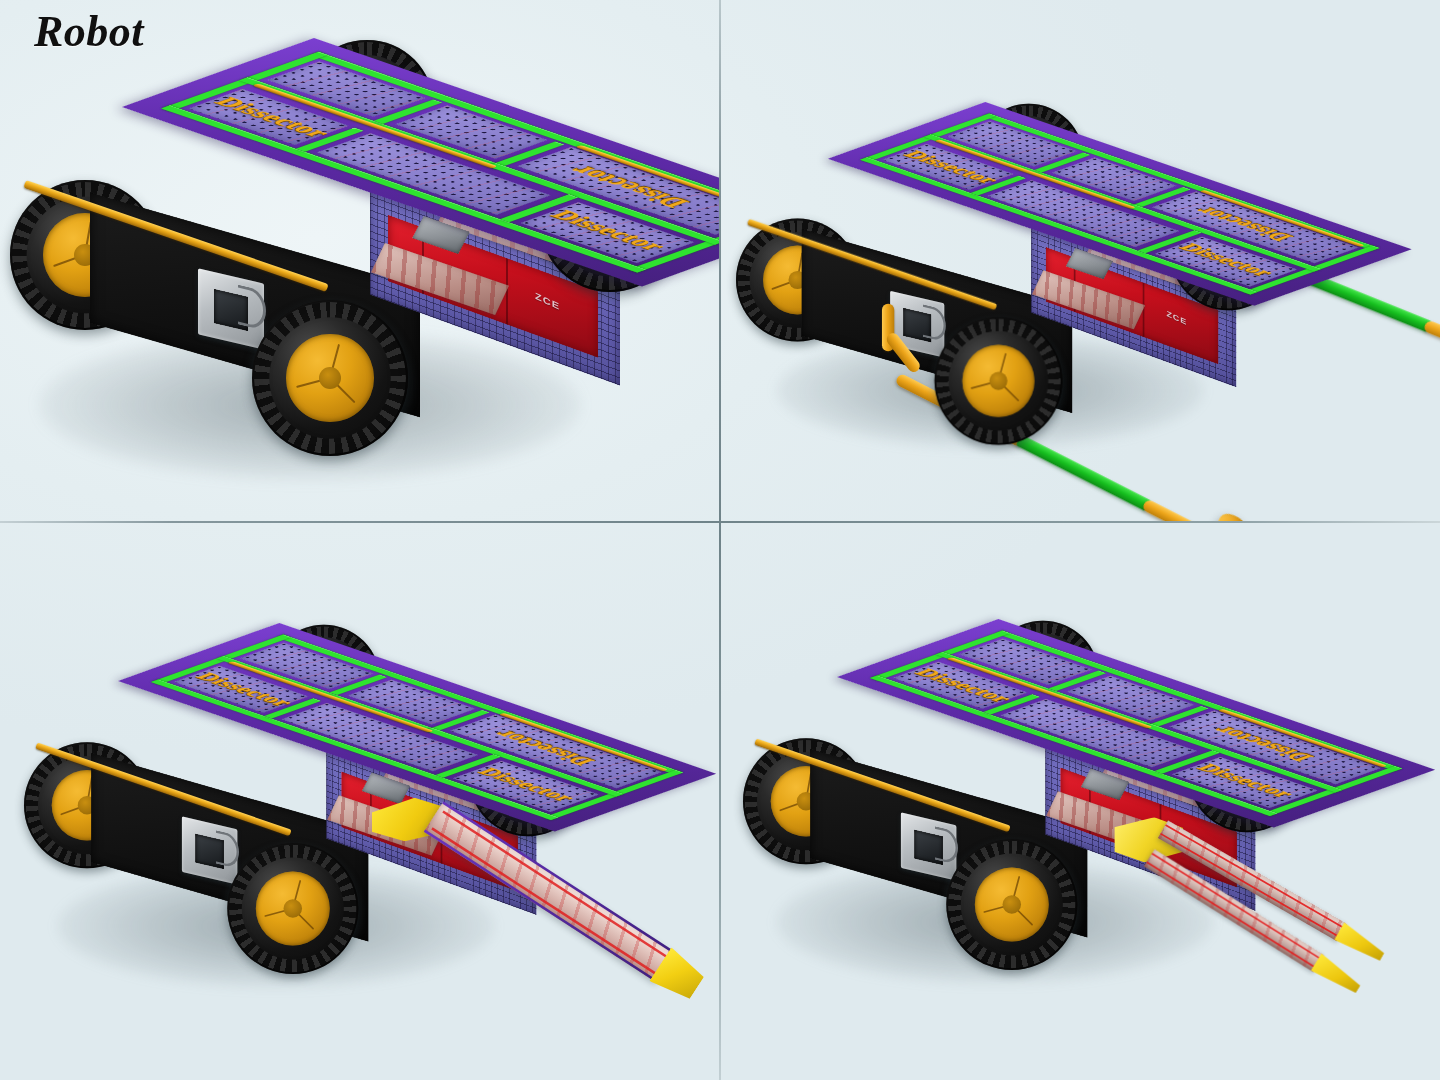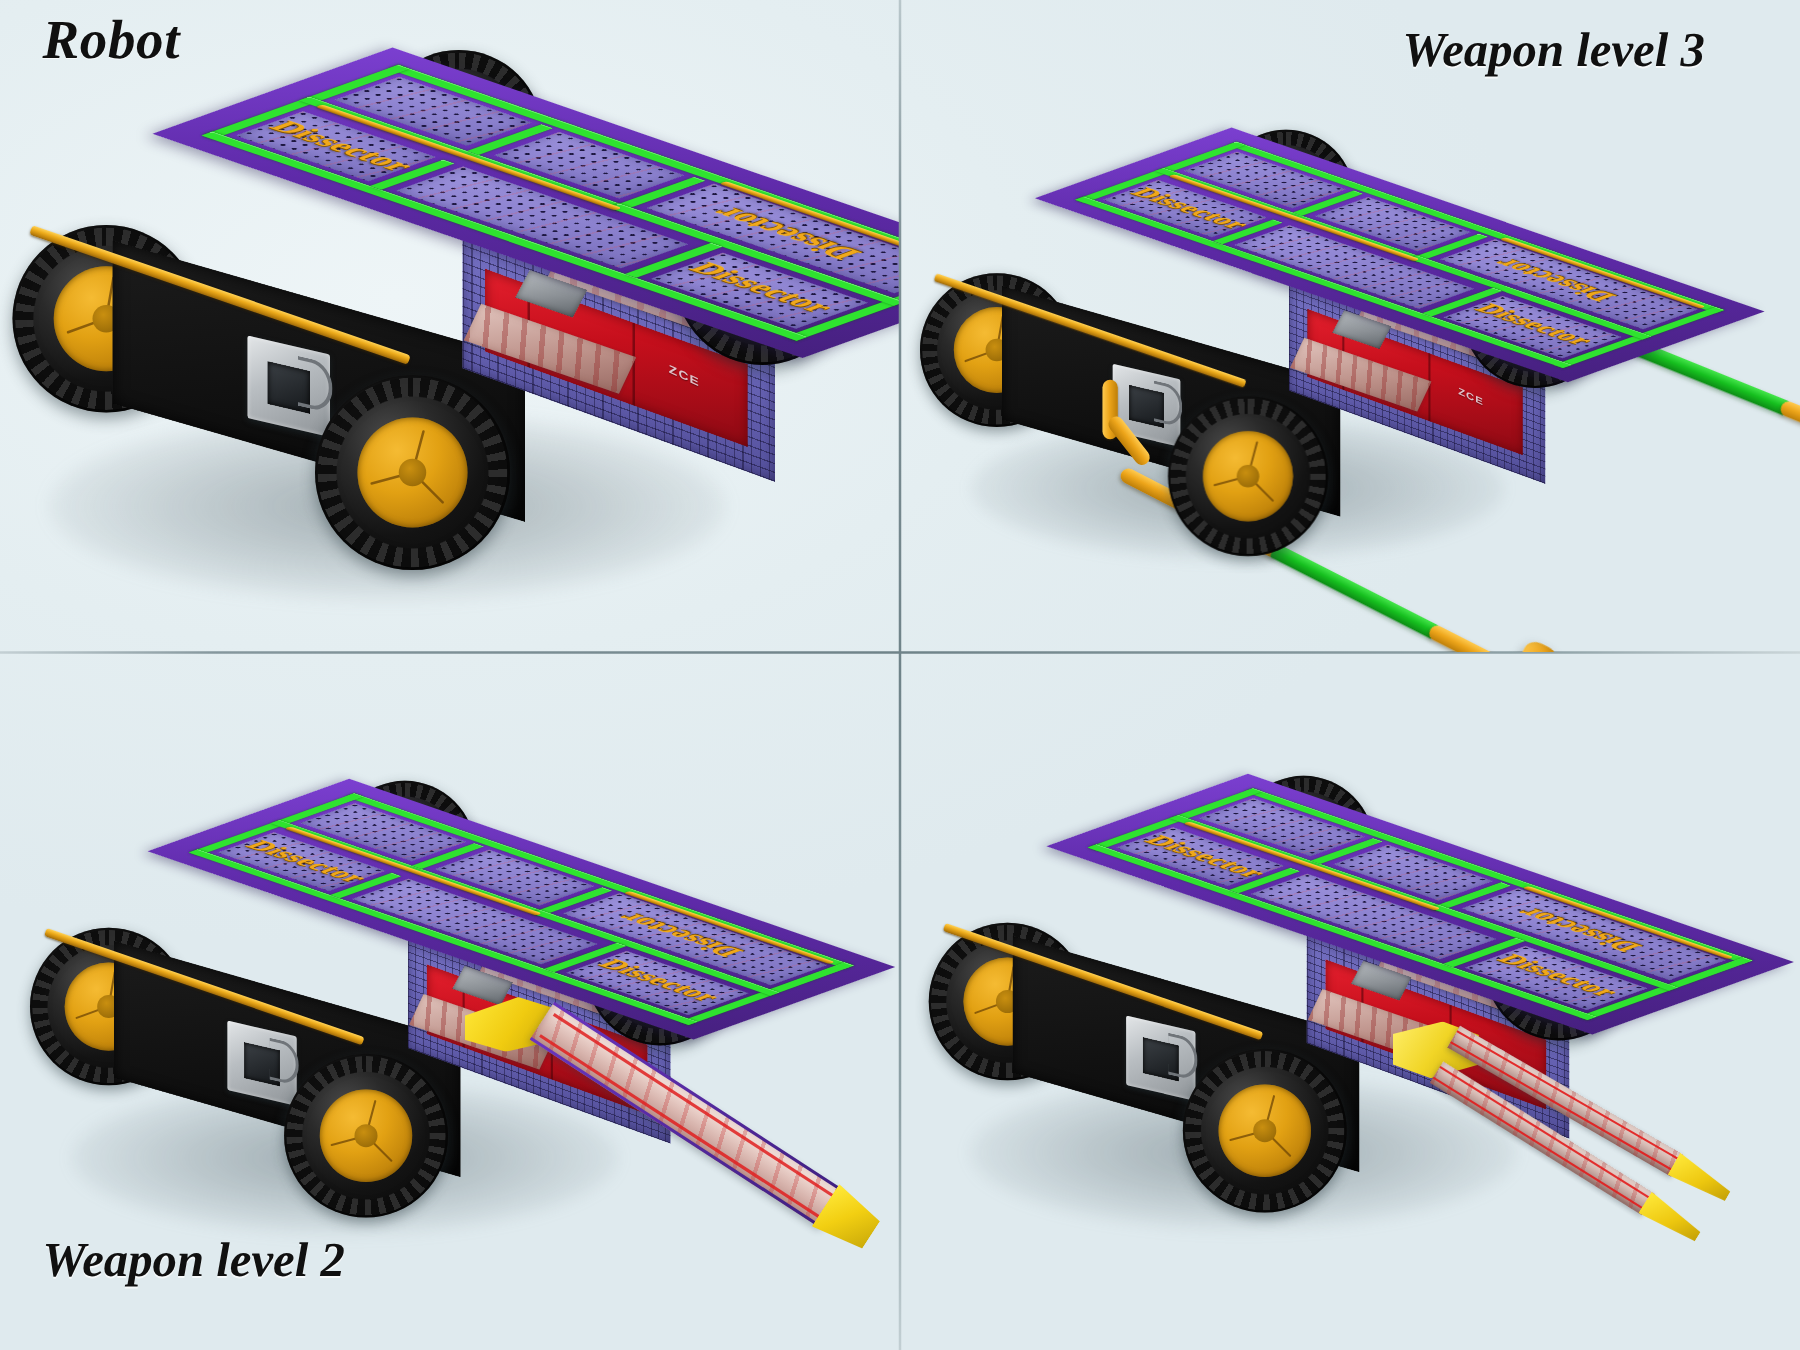--- a/index.html
+++ b/index.html
@@ -361,21 +361,20 @@
         <div class="perf streak" style="left:36px;top:112px;width:106px;height:56px;"></div>
         <div class="perf streak" style="left:164px;top:112px;width:180px;height:56px;"></div>
         <div class="perf streak" style="left:368px;top:108px;width:116px;height:60px;"></div>
         <div class="rail" style="left:36px;top:96px;width:240px;height:6px;"></div>
         <div class="rail" style="left:288px;top:22px;width:196px;height:6px;"></div>
         <div class="brandword" style="left:318px;top:44px;font-size:26px;transform:rotate(180deg);">Dissector</div>
         <div class="brandword" style="left:40px;top:124px;font-size:25px;">Dissector</div>
         <div class="brandword" style="left:372px;top:120px;font-size:25px;">Dissector</div>
       </div>
     </div>
-    <div class="caption" style="left:401px;top:18px;font-size:39px;font-weight:600;">Weapon level 3</div>
   </div>
 
   <div class="quad" id="q-bl">
     <div class="robot" style="left:-42px;top:56px;width:720px;height:470px;transform:scale(.84);transform-origin:50% 16%;">
 
       <div class="gshadow" style="left:50px;top:326px;width:520px;height:146px;"></div>
 
       <div class="wheel" style="left:10px;top:180px;width:150px;height:150px;">
         <div class="rim">
           <div class="spoke" style="transform:rotate(10deg)"></div>
@@ -451,21 +450,20 @@
         <div class="perf streak" style="left:36px;top:112px;width:106px;height:56px;"></div>
         <div class="perf streak" style="left:164px;top:112px;width:180px;height:56px;"></div>
         <div class="perf streak" style="left:368px;top:108px;width:116px;height:60px;"></div>
         <div class="rail" style="left:36px;top:96px;width:240px;height:6px;"></div>
         <div class="rail" style="left:288px;top:22px;width:196px;height:6px;"></div>
         <div class="brandword" style="left:318px;top:44px;font-size:26px;transform:rotate(180deg);">Dissector</div>
         <div class="brandword" style="left:40px;top:124px;font-size:25px;">Dissector</div>
         <div class="brandword" style="left:372px;top:120px;font-size:25px;">Dissector</div>
       </div>
     </div>
-    <div class="caption" style="left:34px;top:463px;font-size:39px;font-weight:600;">Weapon level 2</div>
   </div>
 
   <div class="quad" id="q-br">
     <div class="robot" style="left:-44px;top:52px;width:720px;height:470px;transform:scale(.84);transform-origin:50% 16%;">
 
       <div class="gshadow" style="left:50px;top:326px;width:520px;height:146px;"></div>
 
       <div class="wheel" style="left:10px;top:180px;width:150px;height:150px;">
         <div class="rim">
           <div class="spoke" style="transform:rotate(10deg)"></div>

